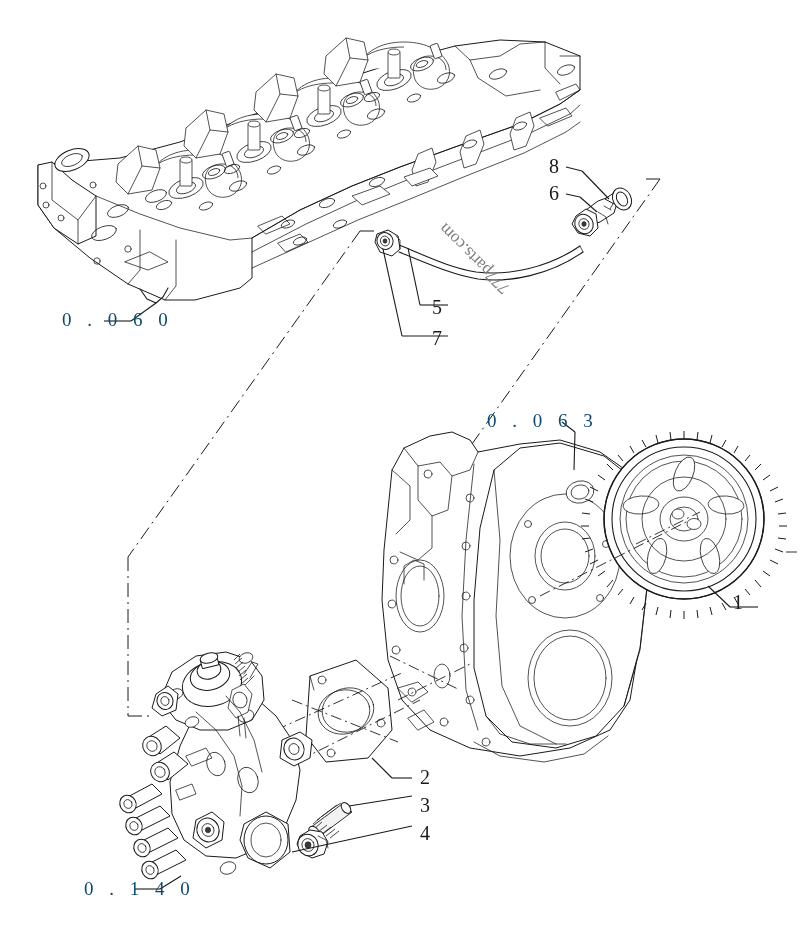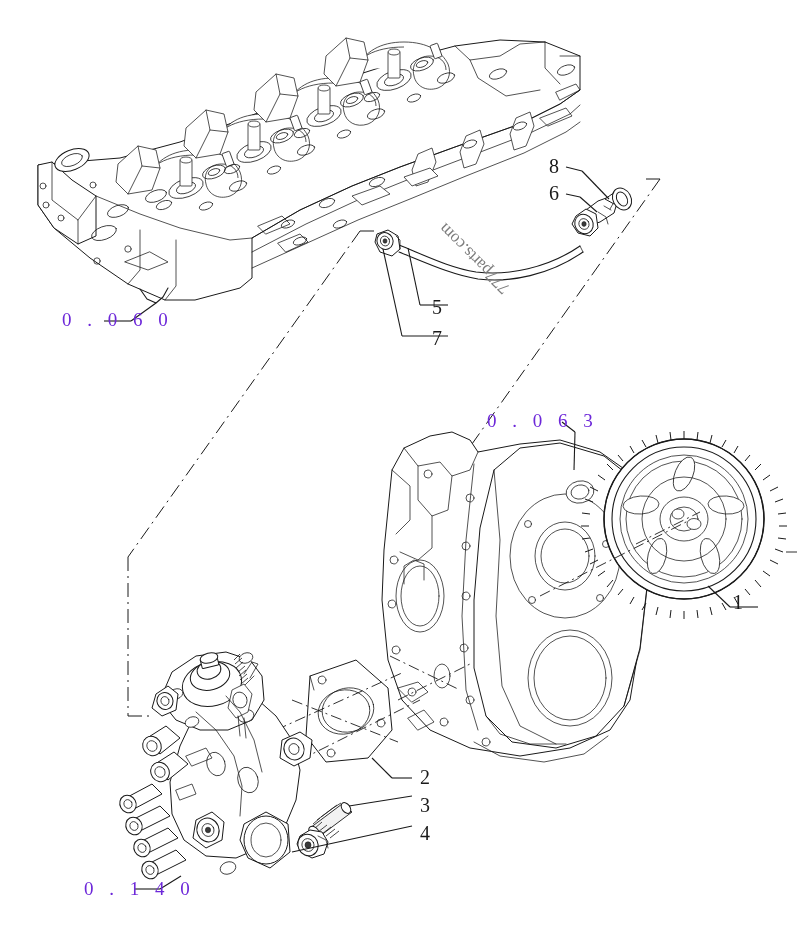--- a/index.html
+++ b/index.html
@@ -19,21 +19,21 @@
     position: absolute;
     left: 0;
     top: 0;
     width: 800px;
     height: 939px;
   }
   .ref-label {
     position: absolute;
     font-family: "Liberation Serif", "DejaVu Serif", serif;
     font-size: 19px;
-    color: #6d28d9;
+    color: #0c4a6e;
     letter-spacing: 5.5px;
     white-space: nowrap;
     user-select: none;
   }
   .callout-num {
     position: absolute;
     font-family: "Liberation Serif", "DejaVu Serif", serif;
     font-size: 20px;
     color: #1a1a1a;
     white-space: nowrap;

